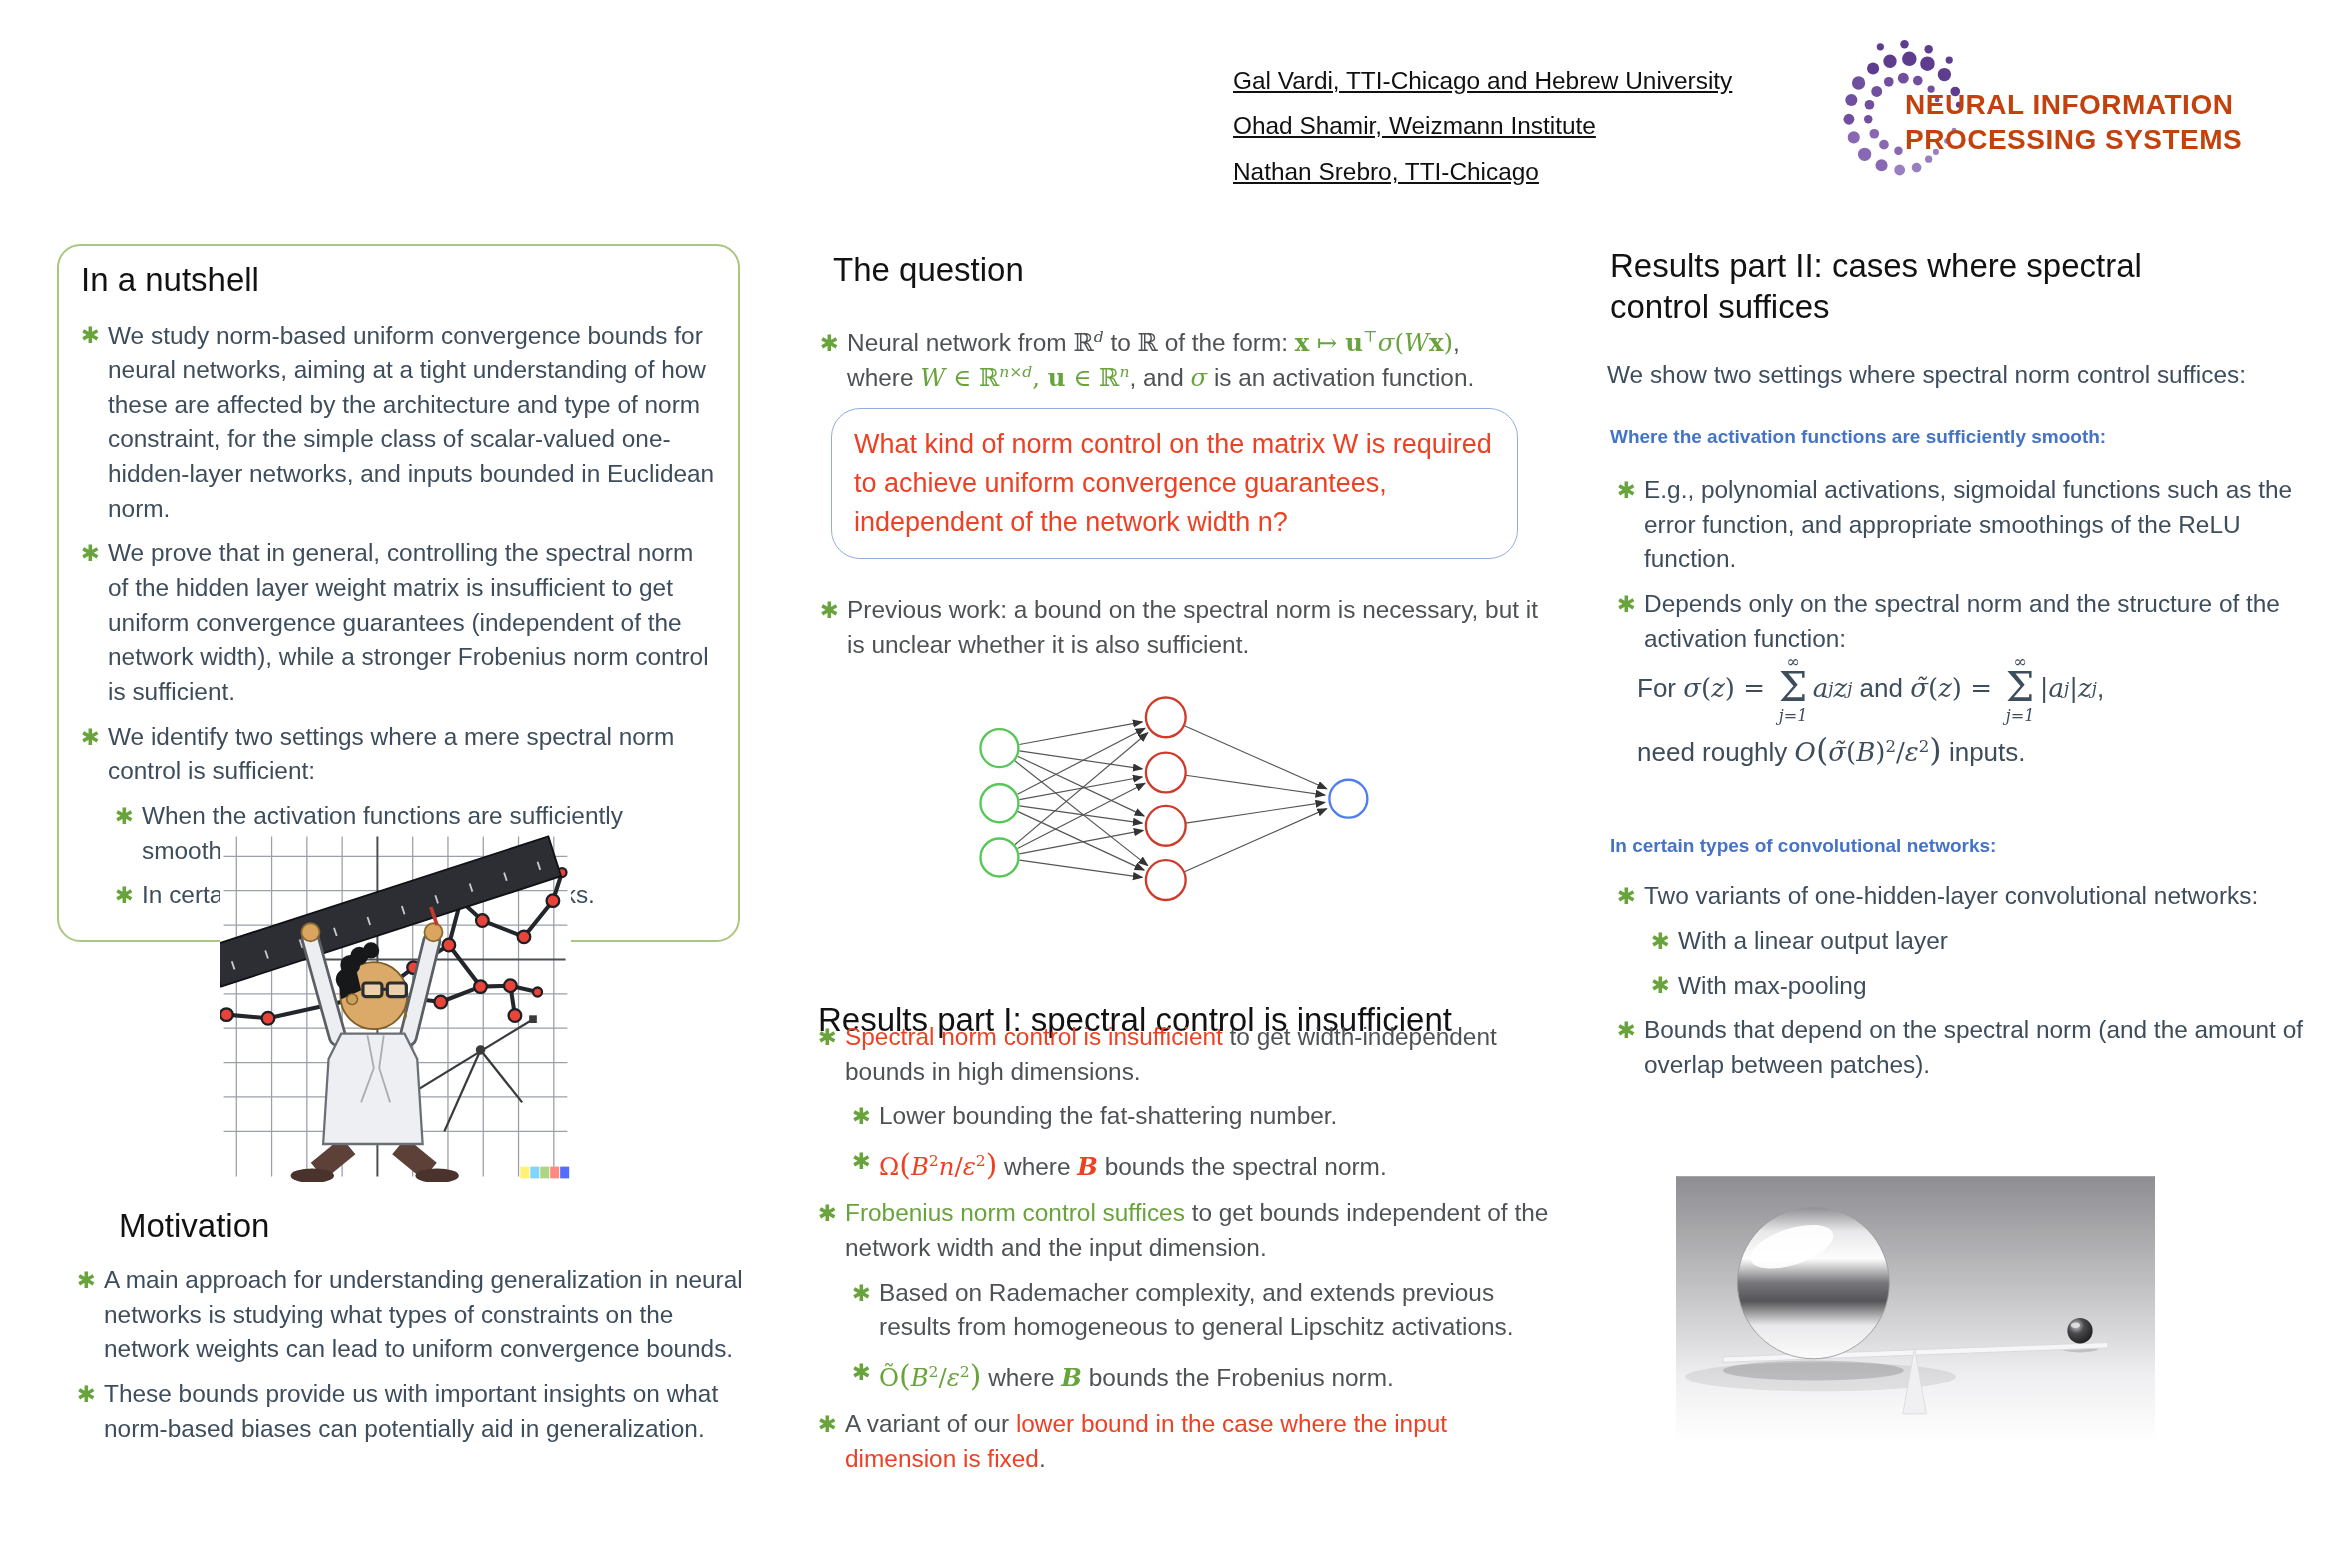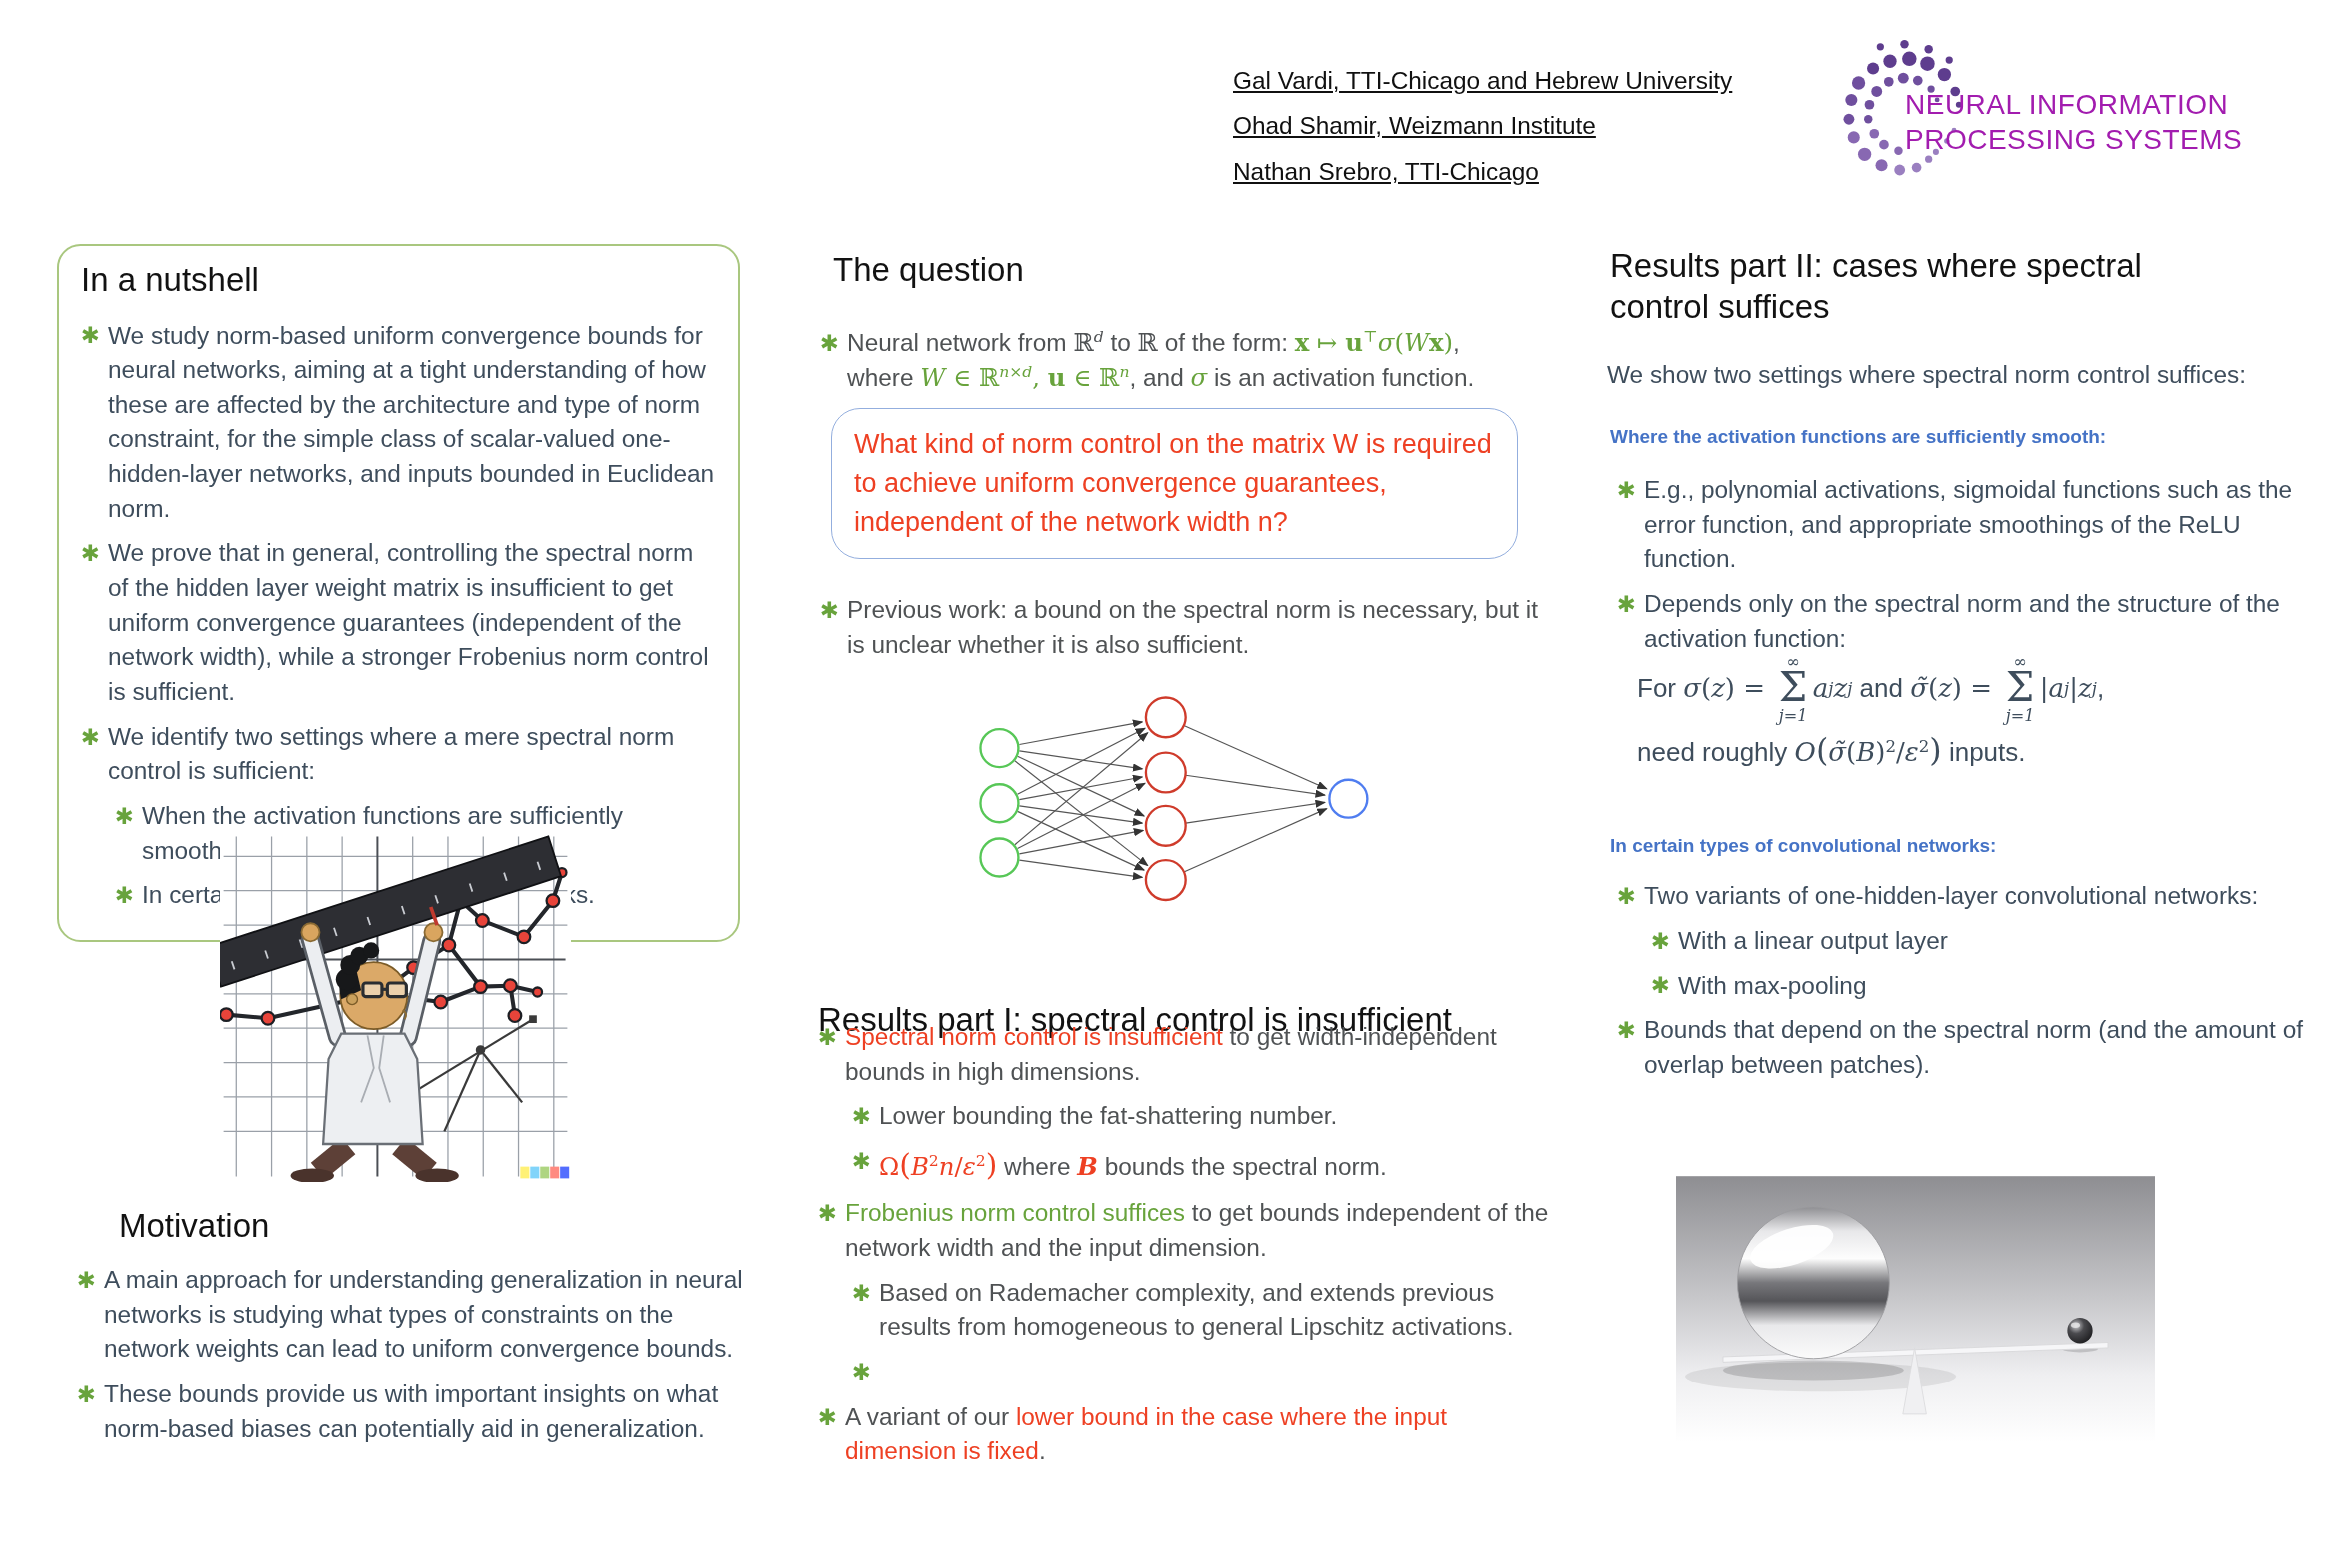--- a/index.html
+++ b/index.html
@@ -9,21 +9,21 @@
   html,body{margin:0;padding:0;background:#ffffff;}
   .poster{position:relative;width:2342px;height:1561px;background:#ffffff;
     font-family:"Liberation Sans",sans-serif;overflow:hidden;color:#161616;}
   .abs{position:absolute;}
 
   
   .title{left:68px;top:56px;width:1102px;font-size:49px;line-height:1.16;color:#0d0d0d;}
   .authors{left:1233px;top:65px;font-size:24.4px;color:#101010;}
   .authors .al{margin-bottom:13.6px;line-height:1.3;text-decoration:underline;}
   .logo-swirl{left:1832px;top:36px;}
-  .logo-text{left:1905px;top:87px;font-size:28px;font-weight:400;color:#a21caf;
+  .logo-text{left:1905px;top:87px;font-size:28px;font-weight:700;color:#c2410c;
     line-height:1.26;letter-spacing:0.5px;}
 
   
   .bl{display:flex;align-items:flex-start;margin-top:10px;font-size:24.4px;line-height:1.42;}
   .star{flex:none;margin-right:8.1px;margin-top:0.9px;color:var(--green);
     font-family:"DejaVu Sans",sans-serif;font-size:22.6px;line-height:1.5;}
   .indent{margin-left:34px;}
   .sec-h{font-size:33px;font-weight:400;color:#121212;margin:0;}
 
   
@@ -360,20 +360,21 @@
     <div class="bl">
       <span class="star">✱</span>
       <span><span class="sg g">Frobenius norm control suffices</span><span class="sg "> to get bounds independent of the network width and the input dimension.</span></span>
     </div>
     <div class="bl indent">
       <span class="star">✱</span>
       <span>Based on Rademacher complexity, and extends previous results from homogeneous to general Lipschitz activations.</span>
     </div>
     <div class="bl indent">
       <span class="star">✱</span>
+      <span><span class="sg m g">Õ</span><span class="sg m g lg">(</span><span class="sg m g i">B</span><span class="sg m g sup">2</span><span class="sg m g">/</span><span class="sg m g i">ε</span><span class="sg m g sup">2</span><span class="sg m g lg">)</span><span class="sg "> where </span><span class="sg m g i b">B</span><span class="sg "> bounds the Frobenius norm.</span></span>
     </div>
     <div class="bl">
       <span class="star">✱</span>
       <span><span class="sg ">A variant of our </span><span class="sg r">lower bound in the case where the input dimension is fixed</span><span class="sg ">.</span></span>
     </div>
   </div>
 
   <h2 class="abs sec-h r2-head">
     <div>Results part II: cases where spectral</div>
     <div>control suffices</div>

